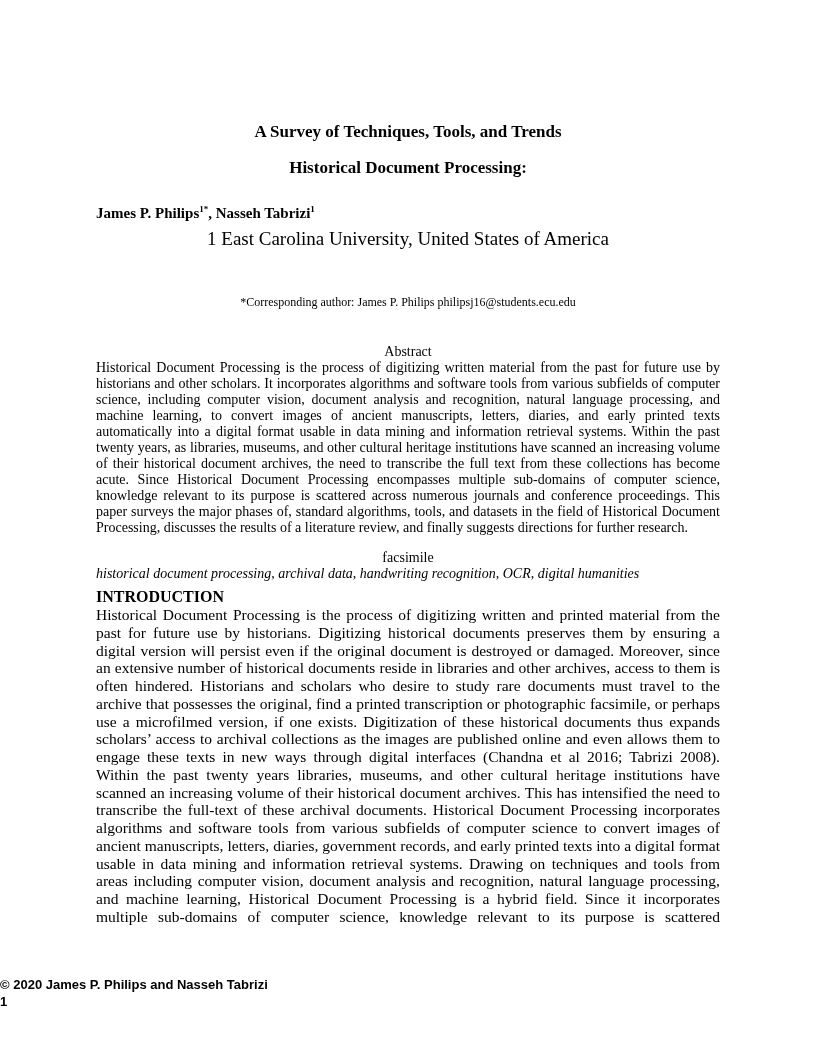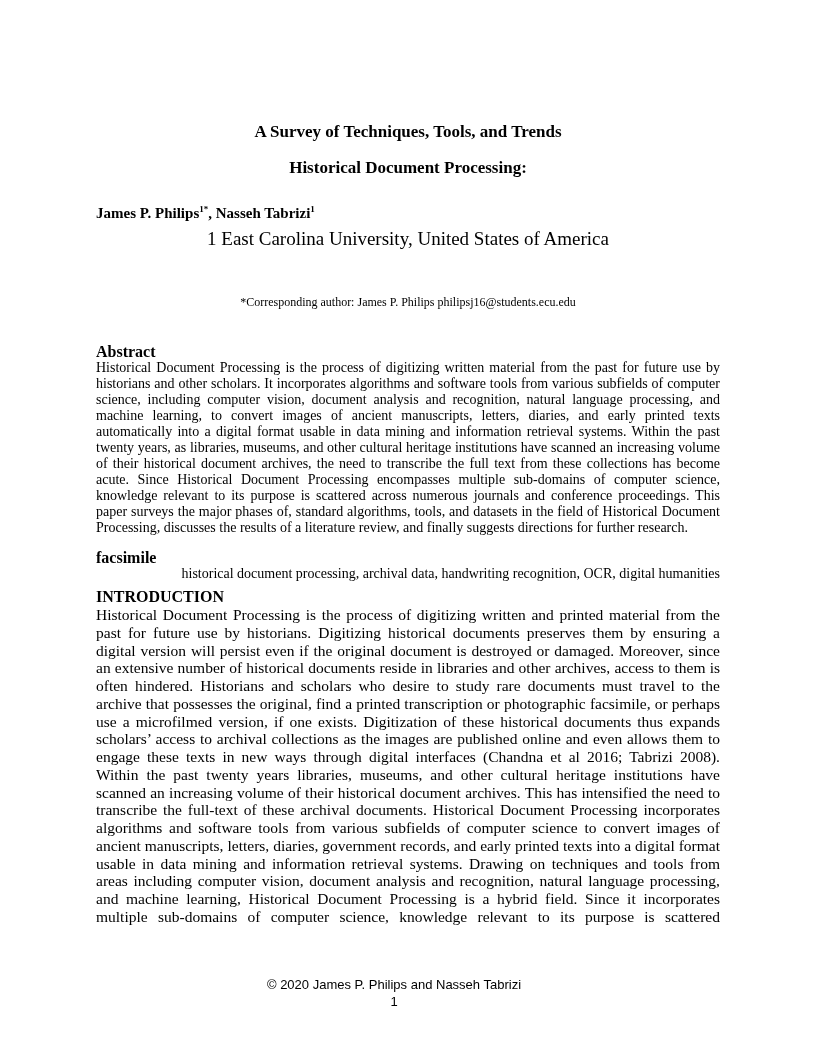--- a/index.html
+++ b/index.html
@@ -45,56 +45,58 @@
     line-height: 19px;
     margin-bottom: 45px;
   }
   .corresponding {
     text-align: center;
     font-size: 12px;
     line-height: 19px;
     margin-bottom: 32px;
   }
   .section-heading {
-    font-weight: bold;
-    font-size: 16px;
+    font-weight: normal;
+    font-size: 14px;
     line-height: 16px;
+    text-align: center;
   }
   .abstract-body {
     font-size: 14px;
     line-height: 16px;
     text-align: justify;
   }
   .keywords-heading { margin-top: 14px; }
   .keywords-body {
     font-size: 14px;
     line-height: 16px;
-    text-align: right;
+    text-align: left;
+    font-style: italic;
   }
   .intro-heading {
     font-weight: bold;
     font-size: 16px;
     line-height: 19px;
     margin-top: 5px;
   }
   .intro-body {
     font-size: 15.5px;
     line-height: 17.75px;
     text-align: justify;
     text-align-last: justify;
   }
   .footer {
     position: absolute;
     top: 976px;
     left: 0;
     width: 788px;
-    text-align: center;
     font-family: "Liberation Sans", sans-serif;
     font-size: 13px;
     line-height: 17px;
+    font-weight: bold;
   }
 </style>
 </head>
 <body>
 
 <div class="page">
 
   <div class="title title-2">A Survey of Techniques, Tools, and Trends</div>
   <div class="title title-1">Historical Document Processing:</div>
 

